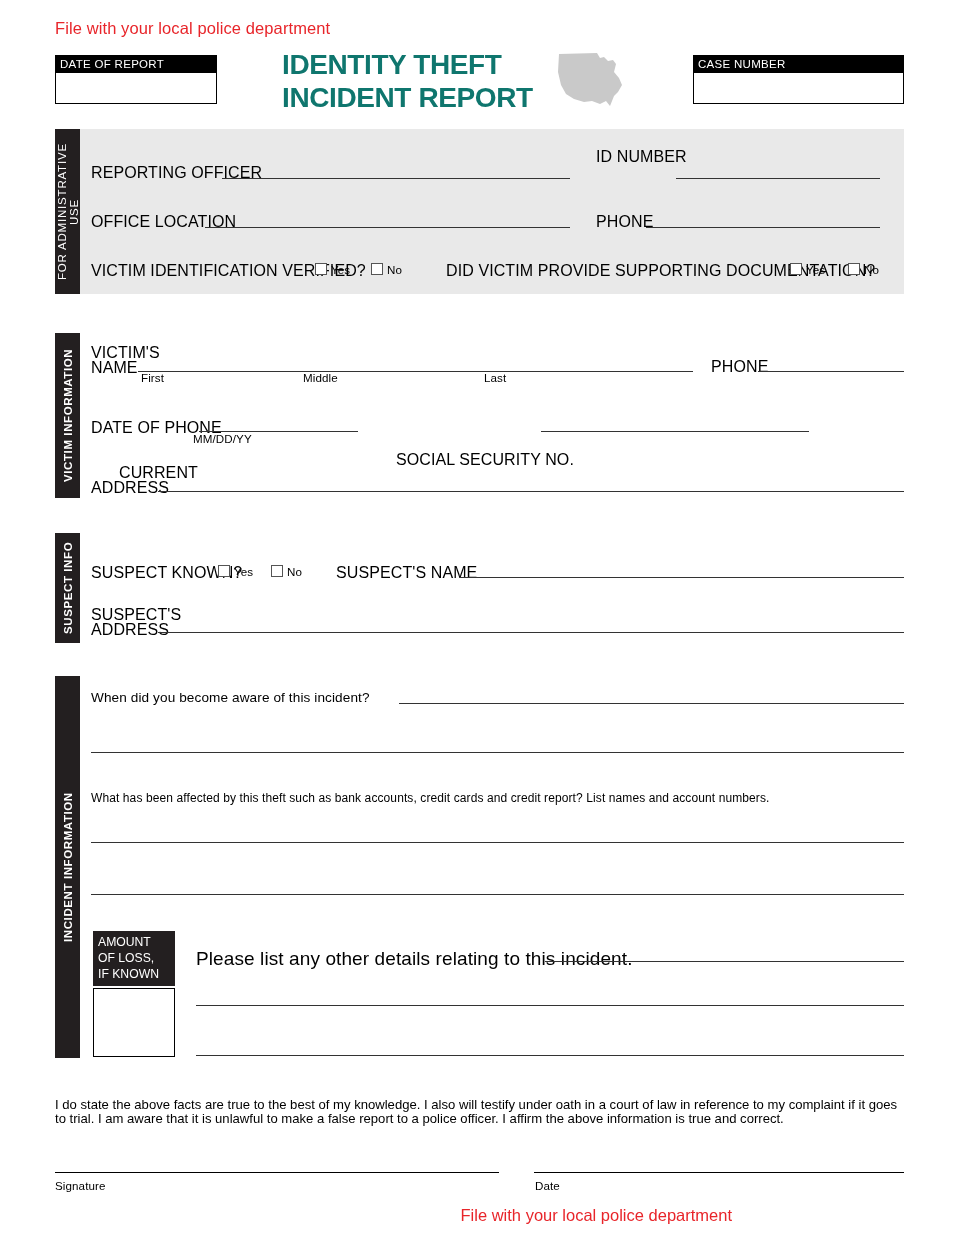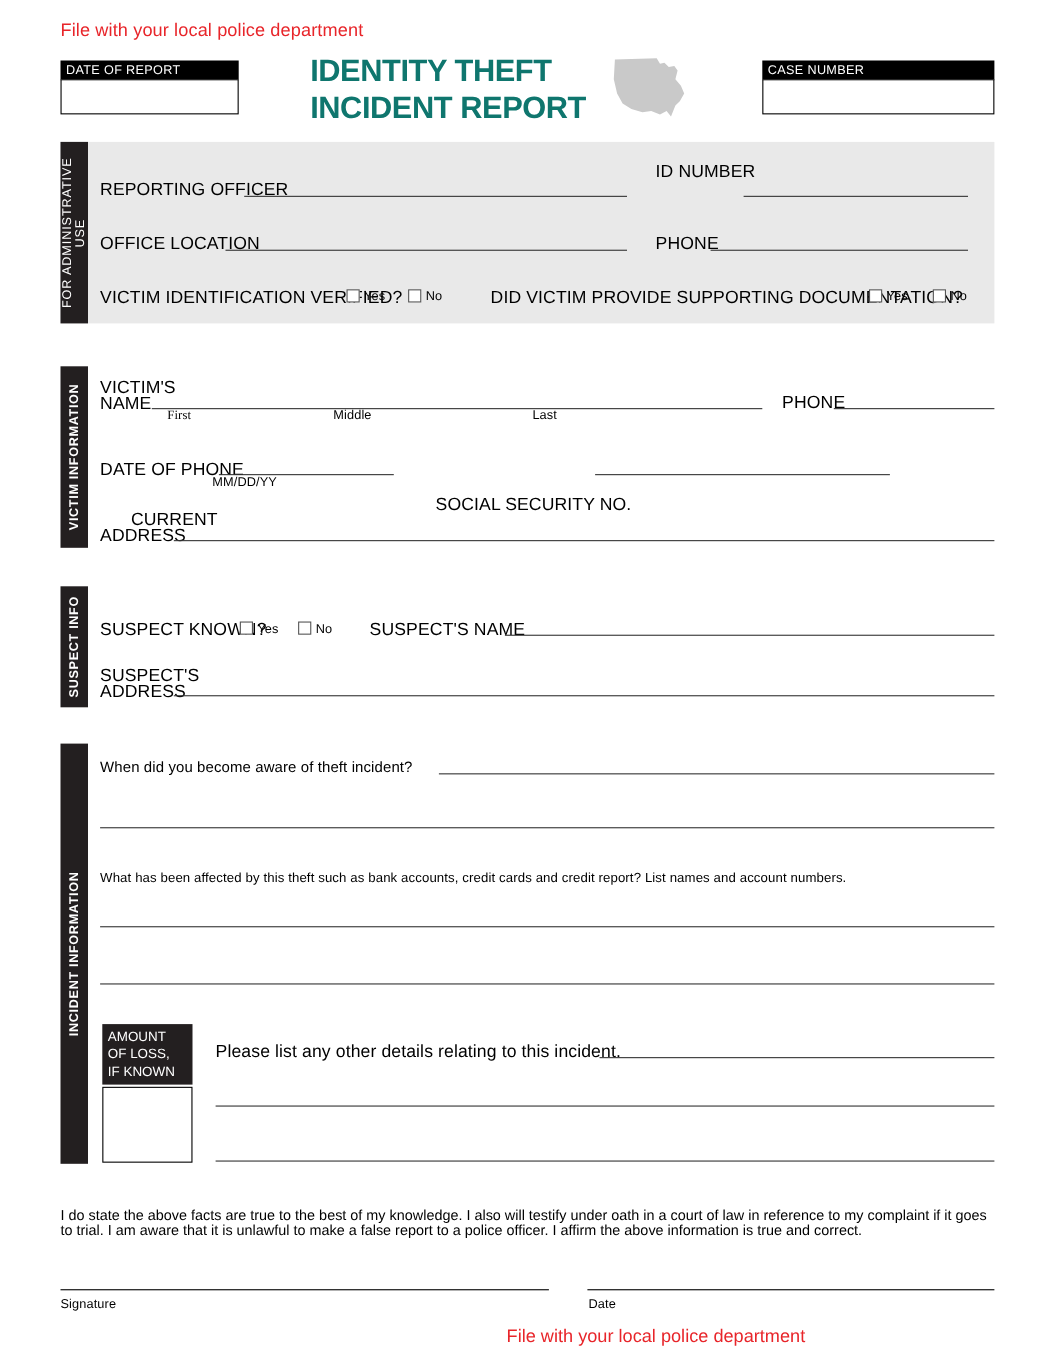--- a/index.html
+++ b/index.html
@@ -182,21 +182,21 @@
   <div class="cbx" style="left:790px; top:263px;"></div>
   <div class="lbl sm" style="left:806px; top:263px;">Yes</div>
   <div class="cbx" style="left:848px; top:263px;"></div>
   <div class="lbl sm" style="left:864px; top:263px;">No</div>
 
   <div class="vtab" style="left:55px; top:333px; width:25px; height:165px;">VICTIM INFORMATION</div>
 
   <div class="lbl" style="left:91px; top:344px;">VICTIM'S</div>
   <div class="lbl" style="left:91px; top:359px;">NAME</div>
   <div class="line" style="left:138px; top:371px; width:555px;"></div>
-  <div class="lbl sm" style="left:152px; top:371px;font-family:Liberation Serif, serif;">First</div>
+  <div class="lbl sm" style="left:141px; top:371px;">First</div>
   <div class="lbl sm" style="left:303px; top:371px;">Middle</div>
   <div class="lbl sm" style="left:484px; top:371px;">Last</div>
 
   <div class="lbl" style="left:711px; top:358px;">PHONE</div>
   <div class="line" style="left:758px; top:371px; width:146px;"></div>
 
   <div class="lbl" style="left:91px; top:419px;">DATE OF PHONE</div>
   <div class="line" style="left:199px; top:431px; width:159px;"></div>
   <div class="lbl sm" style="left:193px; top:432px;">MM/DD/YY</div>
 
@@ -217,36 +217,36 @@
 
   <div class="lbl" style="left:336px; top:564px;">SUSPECT'S NAME</div>
   <div class="line" style="left:459px; top:577px; width:445px;"></div>
 
   <div class="lbl" style="left:91px; top:606px;">SUSPECT'S</div>
   <div class="lbl" style="left:91px; top:621px;">ADDRESS</div>
   <div class="line" style="left:158px; top:632px; width:746px;"></div>
 
   <div class="vtab" style="left:55px; top:676px; width:25px; height:382px;">INCIDENT INFORMATION</div>
 
-  <div class="lbl" style="left:91px; top:690px; font-size:13.6px;">When did you become aware of theft incident?</div>
+  <div class="lbl" style="left:91px; top:690px; font-size:13.6px;">When did you become aware of this incident?</div>
   <div class="line" style="left:399px; top:703px; width:505px;"></div>
   <div class="line" style="left:91px; top:752px; width:813px;"></div>
 
   <div class="lbl" style="left:91px; top:791px; font-size:12px;">What has been affected by this theft such as bank accounts, credit cards and credit report? List names and account numbers.</div>
   <div class="line" style="left:91px; top:842px; width:813px;"></div>
   <div class="line" style="left:91px; top:894px; width:813px;"></div>
 
   <div class="loss-box-label">
     <div>AMOUNT</div>
     <div>OF LOSS,</div>
     <div>IF KNOWN</div>
   </div>
   <div class="loss-box"></div>
 
-  <div class="lbl" style="left:196px; top:948px; font-size:16px;">Please list any other details relating to this incident.</div>
+  <div class="lbl" style="left:196px; top:948px; font-size:19px;">Please list any other details relating to this incident.</div>
   <div class="line" style="left:545px; top:961px; width:359px;"></div>
   <div class="line" style="left:196px; top:1005px; width:708px;"></div>
   <div class="line" style="left:196px; top:1055px; width:708px;"></div>
 
   <div class="affirm">I do state the above facts are true to the best of my knowledge. I also will testify under oath in a court of law in reference to my complaint if it goes to trial. I am aware that it is unlawful to make a false report to a police officer. I affirm the above information is true and correct.</div>
 
   <div class="sig-line" style="left:55px; top:1172px; width:444px;"></div>
   <div class="lbl sm" style="left:55px; top:1179px;">Signature</div>
 
   <div class="sig-line" style="left:534px; top:1172px; width:370px;"></div>

